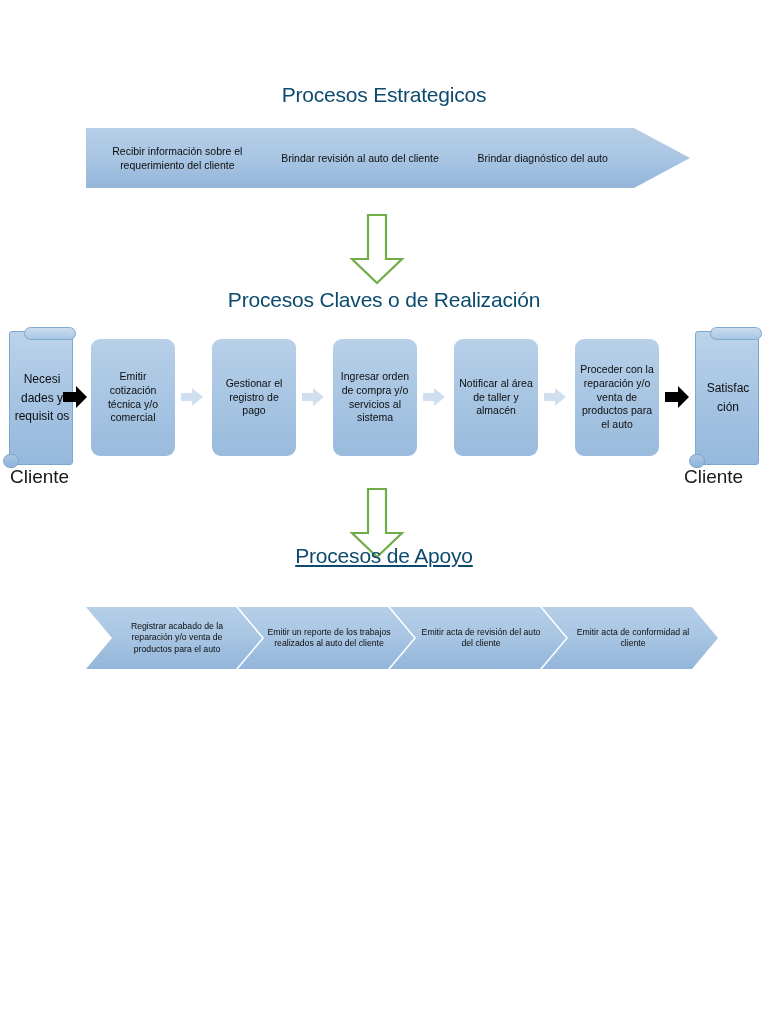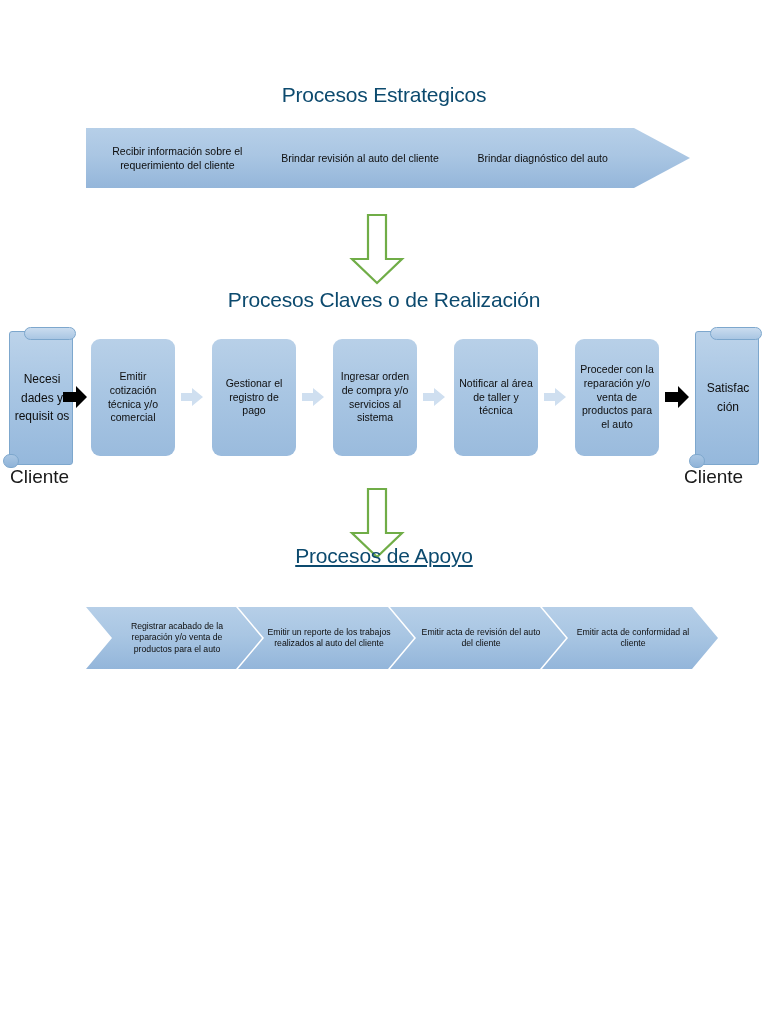--- a/index.html
+++ b/index.html
@@ -246,21 +246,21 @@
     </div>
 
     <div class="proc-box" style="left:333px;">Ingresar orden de compra y/o servicios al sistema</div>
 
     <div class="arrow-light" style="left:423px;">
       <svg viewBox="0 0 22 20" xmlns="http://www.w3.org/2000/svg">
         <polygon points="0,6 11,6 11,1 22,10 11,19 11,14 0,14" fill="#cfdff0"></polygon>
       </svg>
     </div>
 
-    <div class="proc-box" style="left:454px;">Notificar al área de taller y técnica</div>
+    <div class="proc-box" style="left:454px;">Notificar al área de taller y almacén</div>
 
     <div class="arrow-light" style="left:544px;">
       <svg viewBox="0 0 22 20" xmlns="http://www.w3.org/2000/svg">
         <polygon points="0,6 11,6 11,1 22,10 11,19 11,14 0,14" fill="#cfdff0"></polygon>
       </svg>
     </div>
 
     <div class="proc-box" style="left:575px;">Proceder con la reparación y/o venta de productos para el auto</div>
 
     <div class="arrow-black" style="left:665px;">

